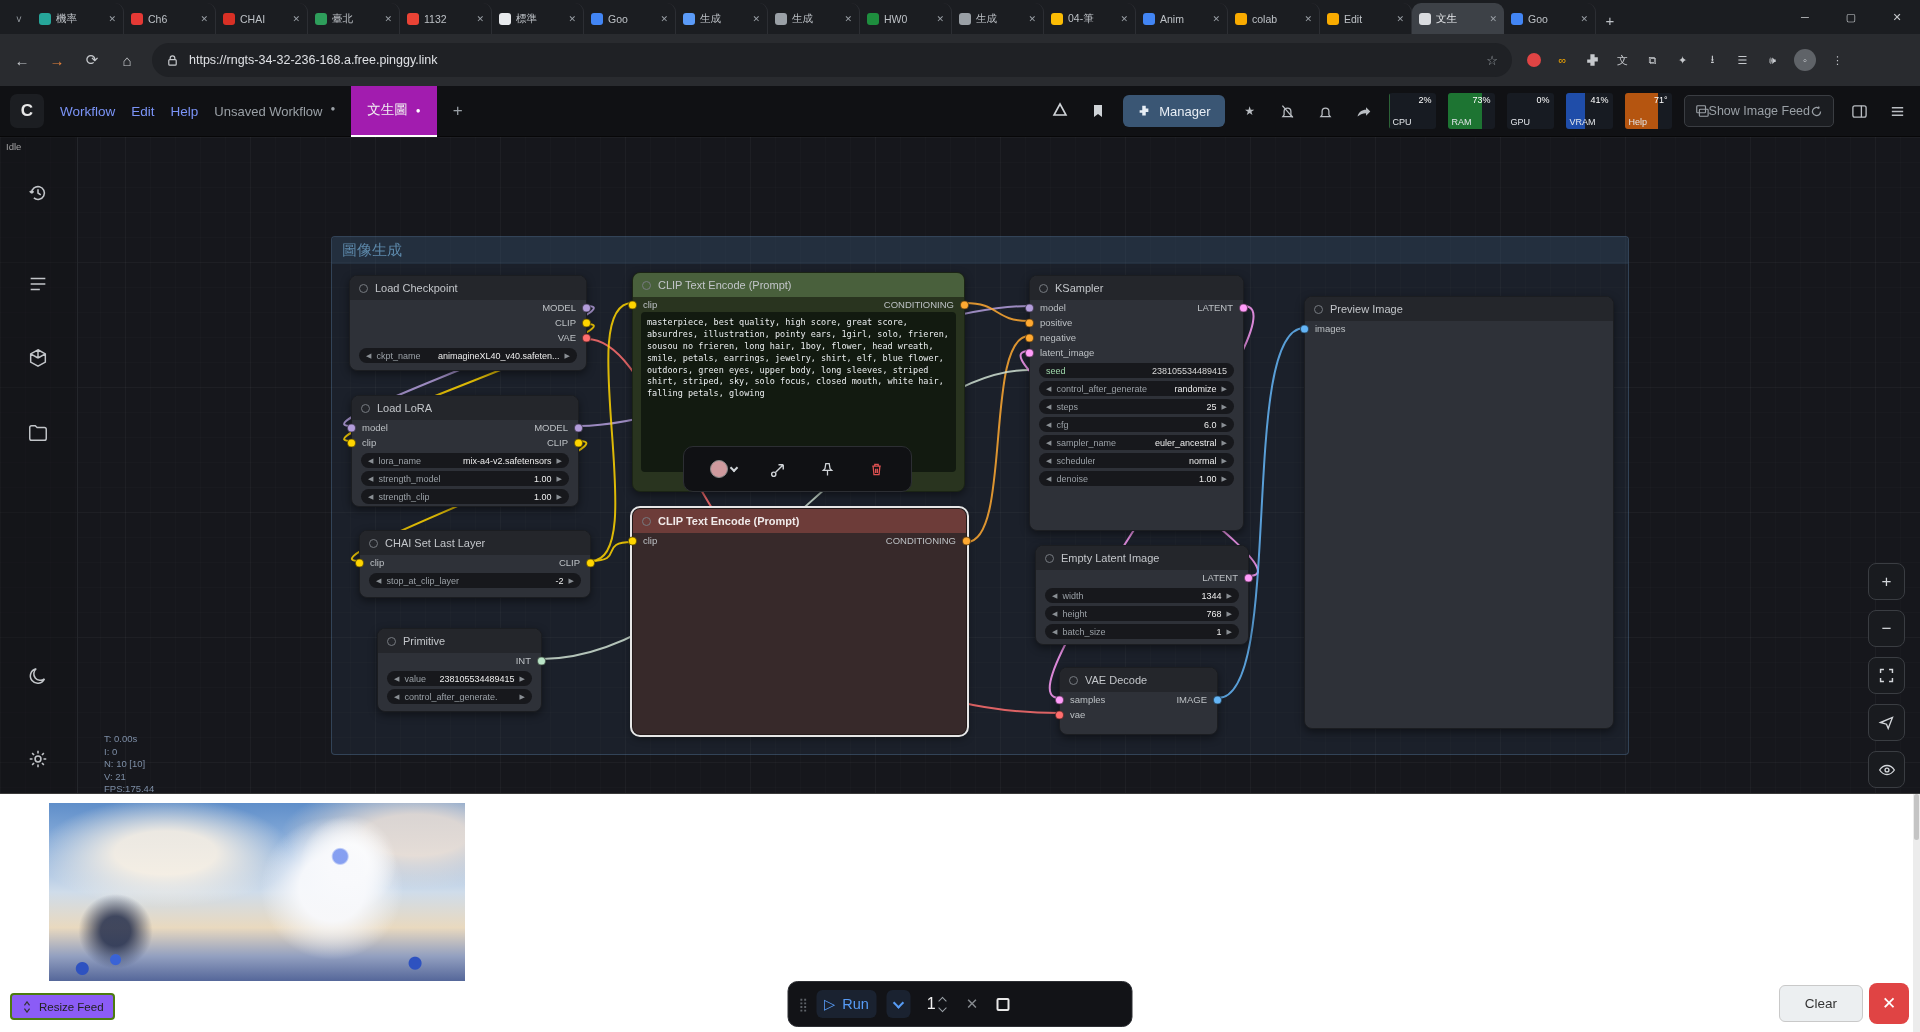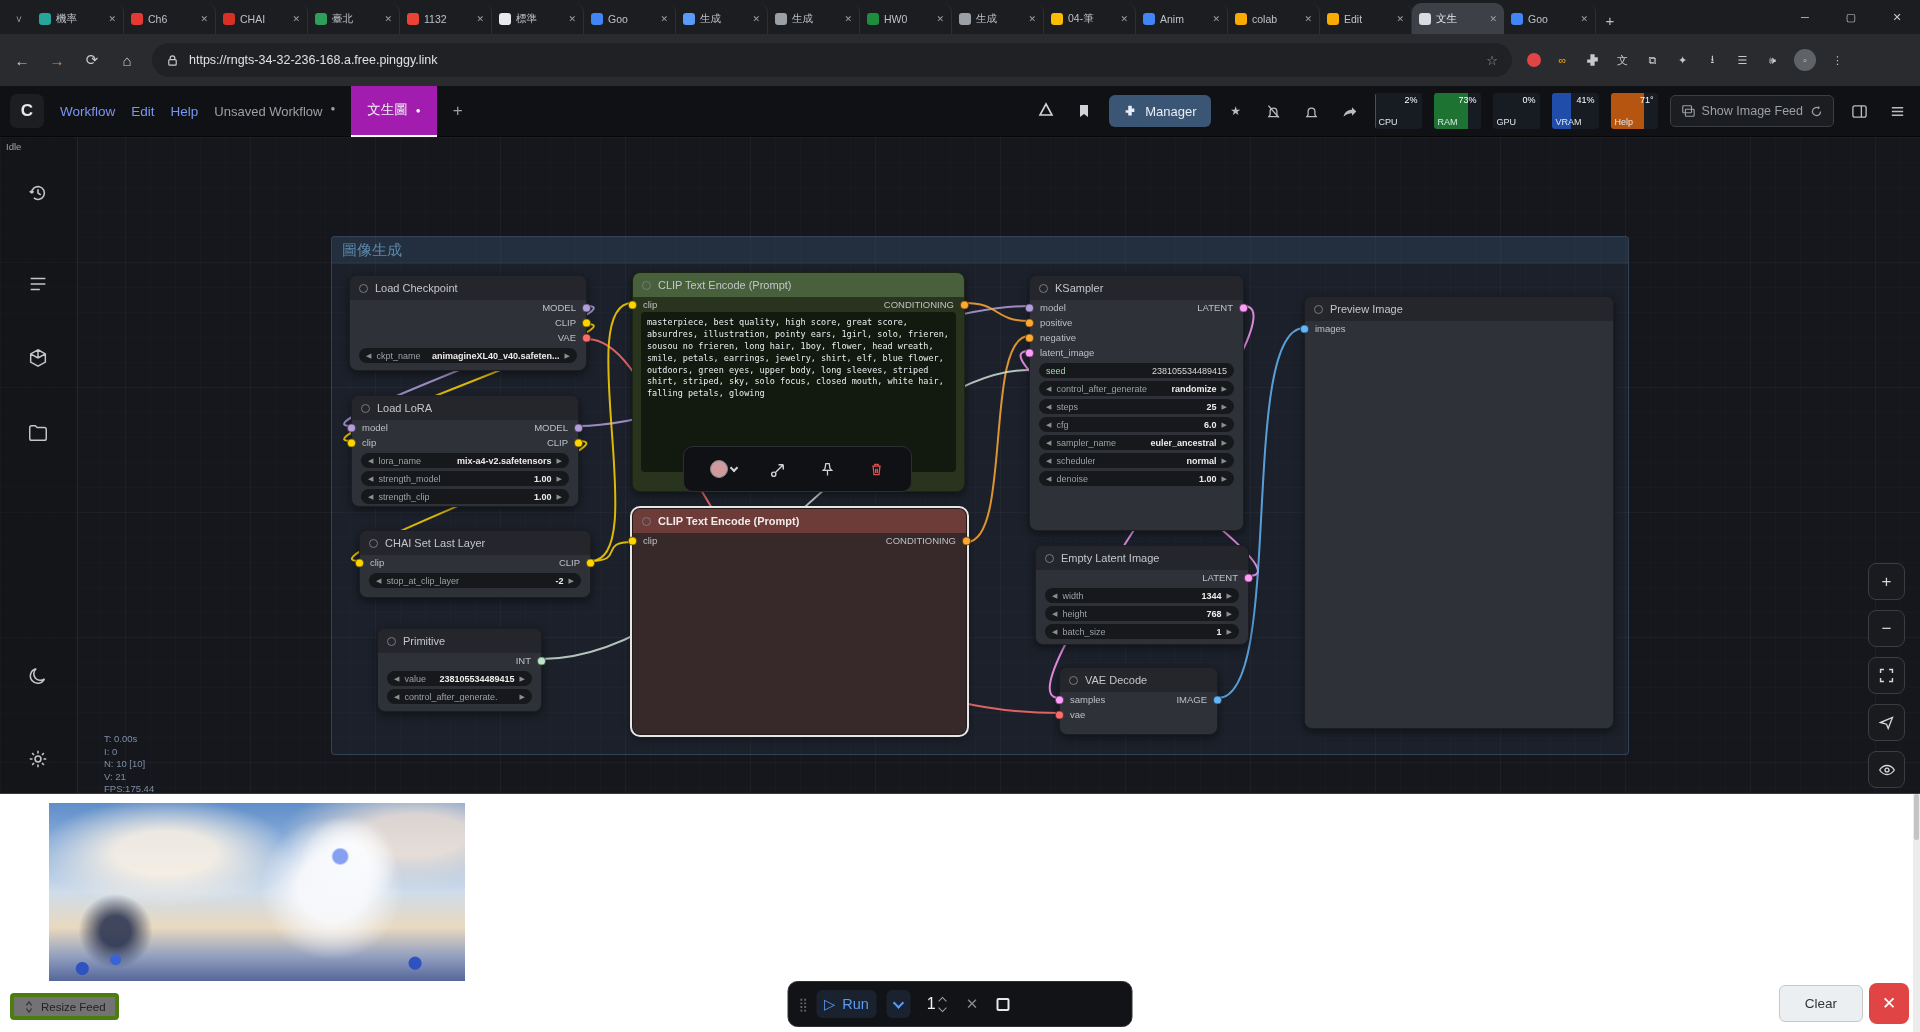--- a/index.html
+++ b/index.html
@@ -36,21 +36,21 @@
   .wfdot{font-size:8px;color:#9aa0a6}
   .wftab{height:51px;display:flex;align-items:center;gap:8px;padding:0 16px;background:#a21caf;color:#f1f1f1;font-size:13.5px;border-bottom:2px solid #fff}
   .plus{color:#9aa0a6;font-size:17px}
   .mright{margin-left:auto;display:flex;align-items:center;gap:12px}
   .mic{width:26px;height:26px;display:flex;align-items:center;justify-content:center;color:#b9bdc2}
   .managerbtn{height:32px;padding:0 14px;border-radius:6px;background:#3a5674;color:#e8eef5;display:flex;align-items:center;gap:8px;font-size:13px}
   .statbox{width:47px;height:36px;background:#171b22;border-radius:3px;position:relative;overflow:hidden;flex:none}
   .statfill{position:absolute;left:0;top:0;bottom:0;opacity:.9}
   .statval{position:absolute;top:2px;right:4px;font-size:9px;color:#fff}
   .statlbl{position:absolute;bottom:2px;left:4px;font-size:9px;color:#e3e6ea}
-  .feedbtn{height:32px;padding:0 10px;border:1px solid #3a3d42;border-radius:5px;background:#1b1d21;color:#9aa0a6;display:flex;align-items:center;gap:7px;font-size:12.5px}
+  .feedbtn{height:32px;padding:0 10px;border:1px solid #3a3d42;border-radius:5px;background:#1b1d21;color:#9aa0a6;display:flex;align-items:center;font-size:12.5px}
 
   
   .canvas{position:absolute;top:137px;left:0;right:0;height:656px;background-color:#16171c;overflow:hidden;
     background-image:linear-gradient(rgba(255,255,255,.025) 1px,transparent 1px),linear-gradient(90deg,rgba(255,255,255,.025) 1px,transparent 1px),linear-gradient(rgba(255,255,255,.012) 1px,transparent 1px),linear-gradient(90deg,rgba(255,255,255,.012) 1px,transparent 1px);
     background-size:125px 125px,125px 125px,25px 25px,25px 25px}
   .idle{position:absolute;left:6px;top:4px;font-size:9.5px;color:#e8e8e8}
   .sidebar{position:absolute;left:0;top:0;width:78px;height:100%;border-right:1px solid #24262b;background:rgba(16,17,20,.35)}
   .sideicon{position:absolute;left:20px;width:36px;height:36px;color:#c2c5c9;display:flex;align-items:center;justify-content:center}
   .canvstats{position:absolute;left:104px;top:596px;font-size:9.5px;line-height:12.5px;color:#7d8ea6}
 
@@ -63,21 +63,21 @@
   .node{position:absolute;background:#2e3138;border:1px solid #1b1d21;border-radius:8px;box-shadow:0 3px 8px rgba(0,0,0,.45)}
   .nhead{height:24px;display:flex;align-items:center;gap:7px;padding:0 9px;background:#24262b;border-radius:7px 7px 0 0;color:#c3c6ca;font-size:11px;white-space:nowrap}
   .cdot{width:9px;height:9px;border:1.5px solid #767a80;border-radius:50%;flex:none}
   .srow{height:15px;display:flex;align-items:center;justify-content:space-between;padding:0 10px;position:relative;font-size:9.5px;color:#bcc0c4}
   .slbl.r{margin-left:auto}
   .dot{position:absolute;top:50%;transform:translateY(-50%);width:9px;height:9px;border-radius:50%;border:1px solid rgba(0,0,0,.55)}
   .dot.l{left:-5px}.dot.r{right:-5px}
   .widget{height:15px;margin:3px 9px;background:#17181c;border-radius:8px;display:flex;align-items:center;gap:5px;padding:0 7px;font-size:9px;color:#9aa0a6;position:relative;white-space:nowrap;overflow:hidden}
   .warr{font-size:7px;color:#8a8f94;flex:none}
   .wname{overflow:hidden;text-overflow:ellipsis}
-  .wval{margin-left:auto;color:#ececec;font-weight:bold}
+  .wval{margin-left:auto;color:#ececec;font-weight:normal}
   .widget.plain .wval{font-weight:normal;color:#d8d8d8}
   .node.green{background:#29341f;border-color:#1b2415}
   .node.green .nhead{background:#49603c}
   .node.red{background:#37292a;border-color:#241a1a;outline:2px solid #e6e6e6}
   .node.red .nhead{background:#6d3c39}
   .ta{margin:0 8px;background:#121a10;border-radius:4px;padding:5px 6px;font-family:"DejaVu Sans Mono",monospace;font-size:8.5px;line-height:1.4;color:#eceff1;overflow:hidden}
   .node.red .ta{background:#1d1412}
   .seedlbl{color:#9fd8ab}
   .previmgwrap{position:absolute;left:3px;right:3px;top:142px}
   .caption{margin-top:4px;text-align:center;font-size:9px;color:#9aa0a6}
@@ -99,21 +99,21 @@
 
   .seltoolbar{position:absolute;left:683px;top:309px;width:229px;height:46px;background:#101114;border:1px solid #2c2e33;border-radius:10px;display:flex;align-items:center;justify-content:space-around;padding:0 10px;z-index:6}
   .swatch{width:18px;height:18px;border-radius:50%;background:#cf9a9e;border:1px solid #888}
   .ticon{color:#cfd3d7;display:flex;align-items:center;gap:3px}
 
   
   .feed{position:absolute;top:793px;left:0;right:0;height:239px;background:#fff;border-top:1px solid #3a3a3a}
   .thumb{position:absolute;left:49px;top:9px;width:416px;height:178px}
   .feedscroll{position:absolute;right:0;top:0;bottom:0;width:7px;background:#ececec}
   .feedscroll i{position:absolute;top:0;left:1px;width:5px;height:46px;background:#c4c4c4;border-radius:3px}
-  .resizefeed{position:absolute;left:10px;bottom:12px;height:27px;padding:0 9px;background:#737373;border:4px solid #4d7c0f;border-radius:4px;display:flex;align-items:center;gap:6px;color:#222;font-size:11.5px}
+  .resizefeed{position:absolute;left:10px;bottom:12px;height:27px;padding:0 9px;background:#8b5cf6;border:2px solid #4d7c0f;border-radius:4px;display:flex;align-items:center;gap:6px;color:#222;font-size:11.5px}
 
   .runbar{position:absolute;left:50%;transform:translateX(-50%);bottom:5px;width:345px;height:46px;background:#121317;border:1px solid #2c2e33;border-radius:10px;display:flex;align-items:center;padding:0 10px;gap:10px}
   .grip{color:#5d6167;font-size:13px;letter-spacing:-2px}
   .runbtn{display:flex;align-items:center;gap:7px;color:#579bf5;font-size:14.5px;padding:6px 8px;border-radius:6px;background:#1a2230}
   .runcaret{width:24px;height:28px;background:#1a2230;border-radius:6px;display:flex;align-items:center;justify-content:center}
   .chev{width:8px;height:8px;border-right:2px solid #579bf5;border-bottom:2px solid #579bf5;transform:rotate(45deg);margin-top:-3px}
   .count{display:flex;align-items:center;gap:4px;margin-left:6px}
   .countnum{color:#f0f0f0;font-size:16px}
   .steppers{display:flex;flex-direction:column;gap:3px}
   .stp{width:6px;height:6px;border-right:1.5px solid #9aa0a6;border-bottom:1.5px solid #9aa0a6}

